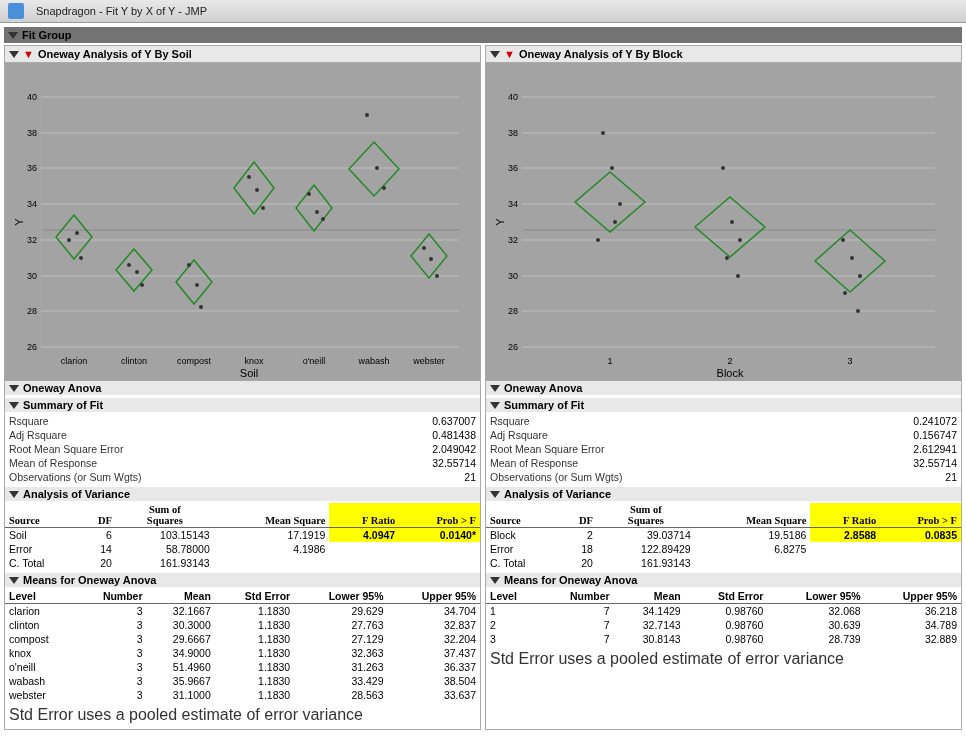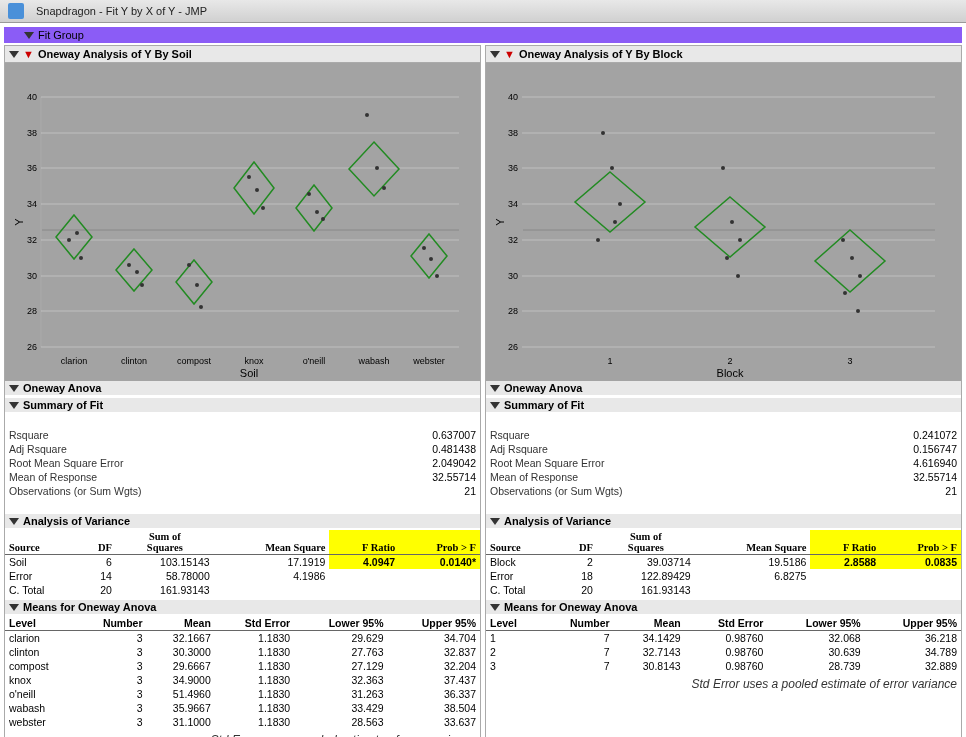--- a/index.html
+++ b/index.html
@@ -30,24 +30,24 @@
     .main-content {
       background: #fff;
       margin: 0;
       padding: 4px;
       height: calc(737px - 22px);
       overflow-y: auto;
     }
     .section-header {
       display: flex;
       align-items: center;
-      background: #8b5cf6;
-      padding: 2px 20px;
+      background: #737373;
+      padding: 2px 4px;
       margin-bottom: 2px;
-      font-weight: normal;
+      font-weight: bold;
       font-size: 11px;
     }
     .triangle {
       display: inline-block;
       width: 0; height: 0;
       margin-right: 4px;
     }
     .triangle-down {
       border-left: 5px solid transparent;
       border-right: 5px solid transparent;
@@ -88,21 +88,21 @@
       background: #e8e8e8;
       padding: 1px 4px;
       font-weight: bold;
       font-size: 11px;
       margin-bottom: 1px;
     }
     .stats-table {
       width: 100%;
       font-size: 10.5px;
       border-collapse: collapse;
-      margin: 16px 0;
+      margin: 2px 0;
     }
     .stats-table td {
       padding: 1px 4px;
     }
     .stats-table td:first-child {
       color: #333;
     }
     .stats-table td:last-child {
       text-align: right;
       color: #000;
@@ -155,25 +155,23 @@
       text-align: left;
     }
     .means-table td {
       padding: 1px 4px;
       text-align: right;
     }
     .means-table td:first-child {
       text-align: left;
     }
     .note-text {
-      font-size: 12px;
+      font-size: 16px;
       color: #333;
       padding: 2px 4px;
-      font-style: italic;
-      text-align: right;
     }
     .anova-table th.center {
       text-align: center;
     }
   </style>
 </head>
 <body>
 
 <div class="title-bar">
   <span class="title-bar-icon"></span>
@@ -505,21 +503,21 @@
             <tr>
               <td>Rsquare</td>
               <td>0.241072</td>
             </tr>
             <tr>
               <td>Adj Rsquare</td>
               <td>0.156747</td>
             </tr>
             <tr>
               <td>Root Mean Square Error</td>
-              <td>4.616940</td>
+              <td>2.612941</td>
             </tr>
             <tr>
               <td>Mean of Response</td>
               <td>32.55714</td>
             </tr>
             <tr>
               <td>Observations (or Sum Wgts)</td>
               <td>21</td>
             </tr>
           </tbody>

